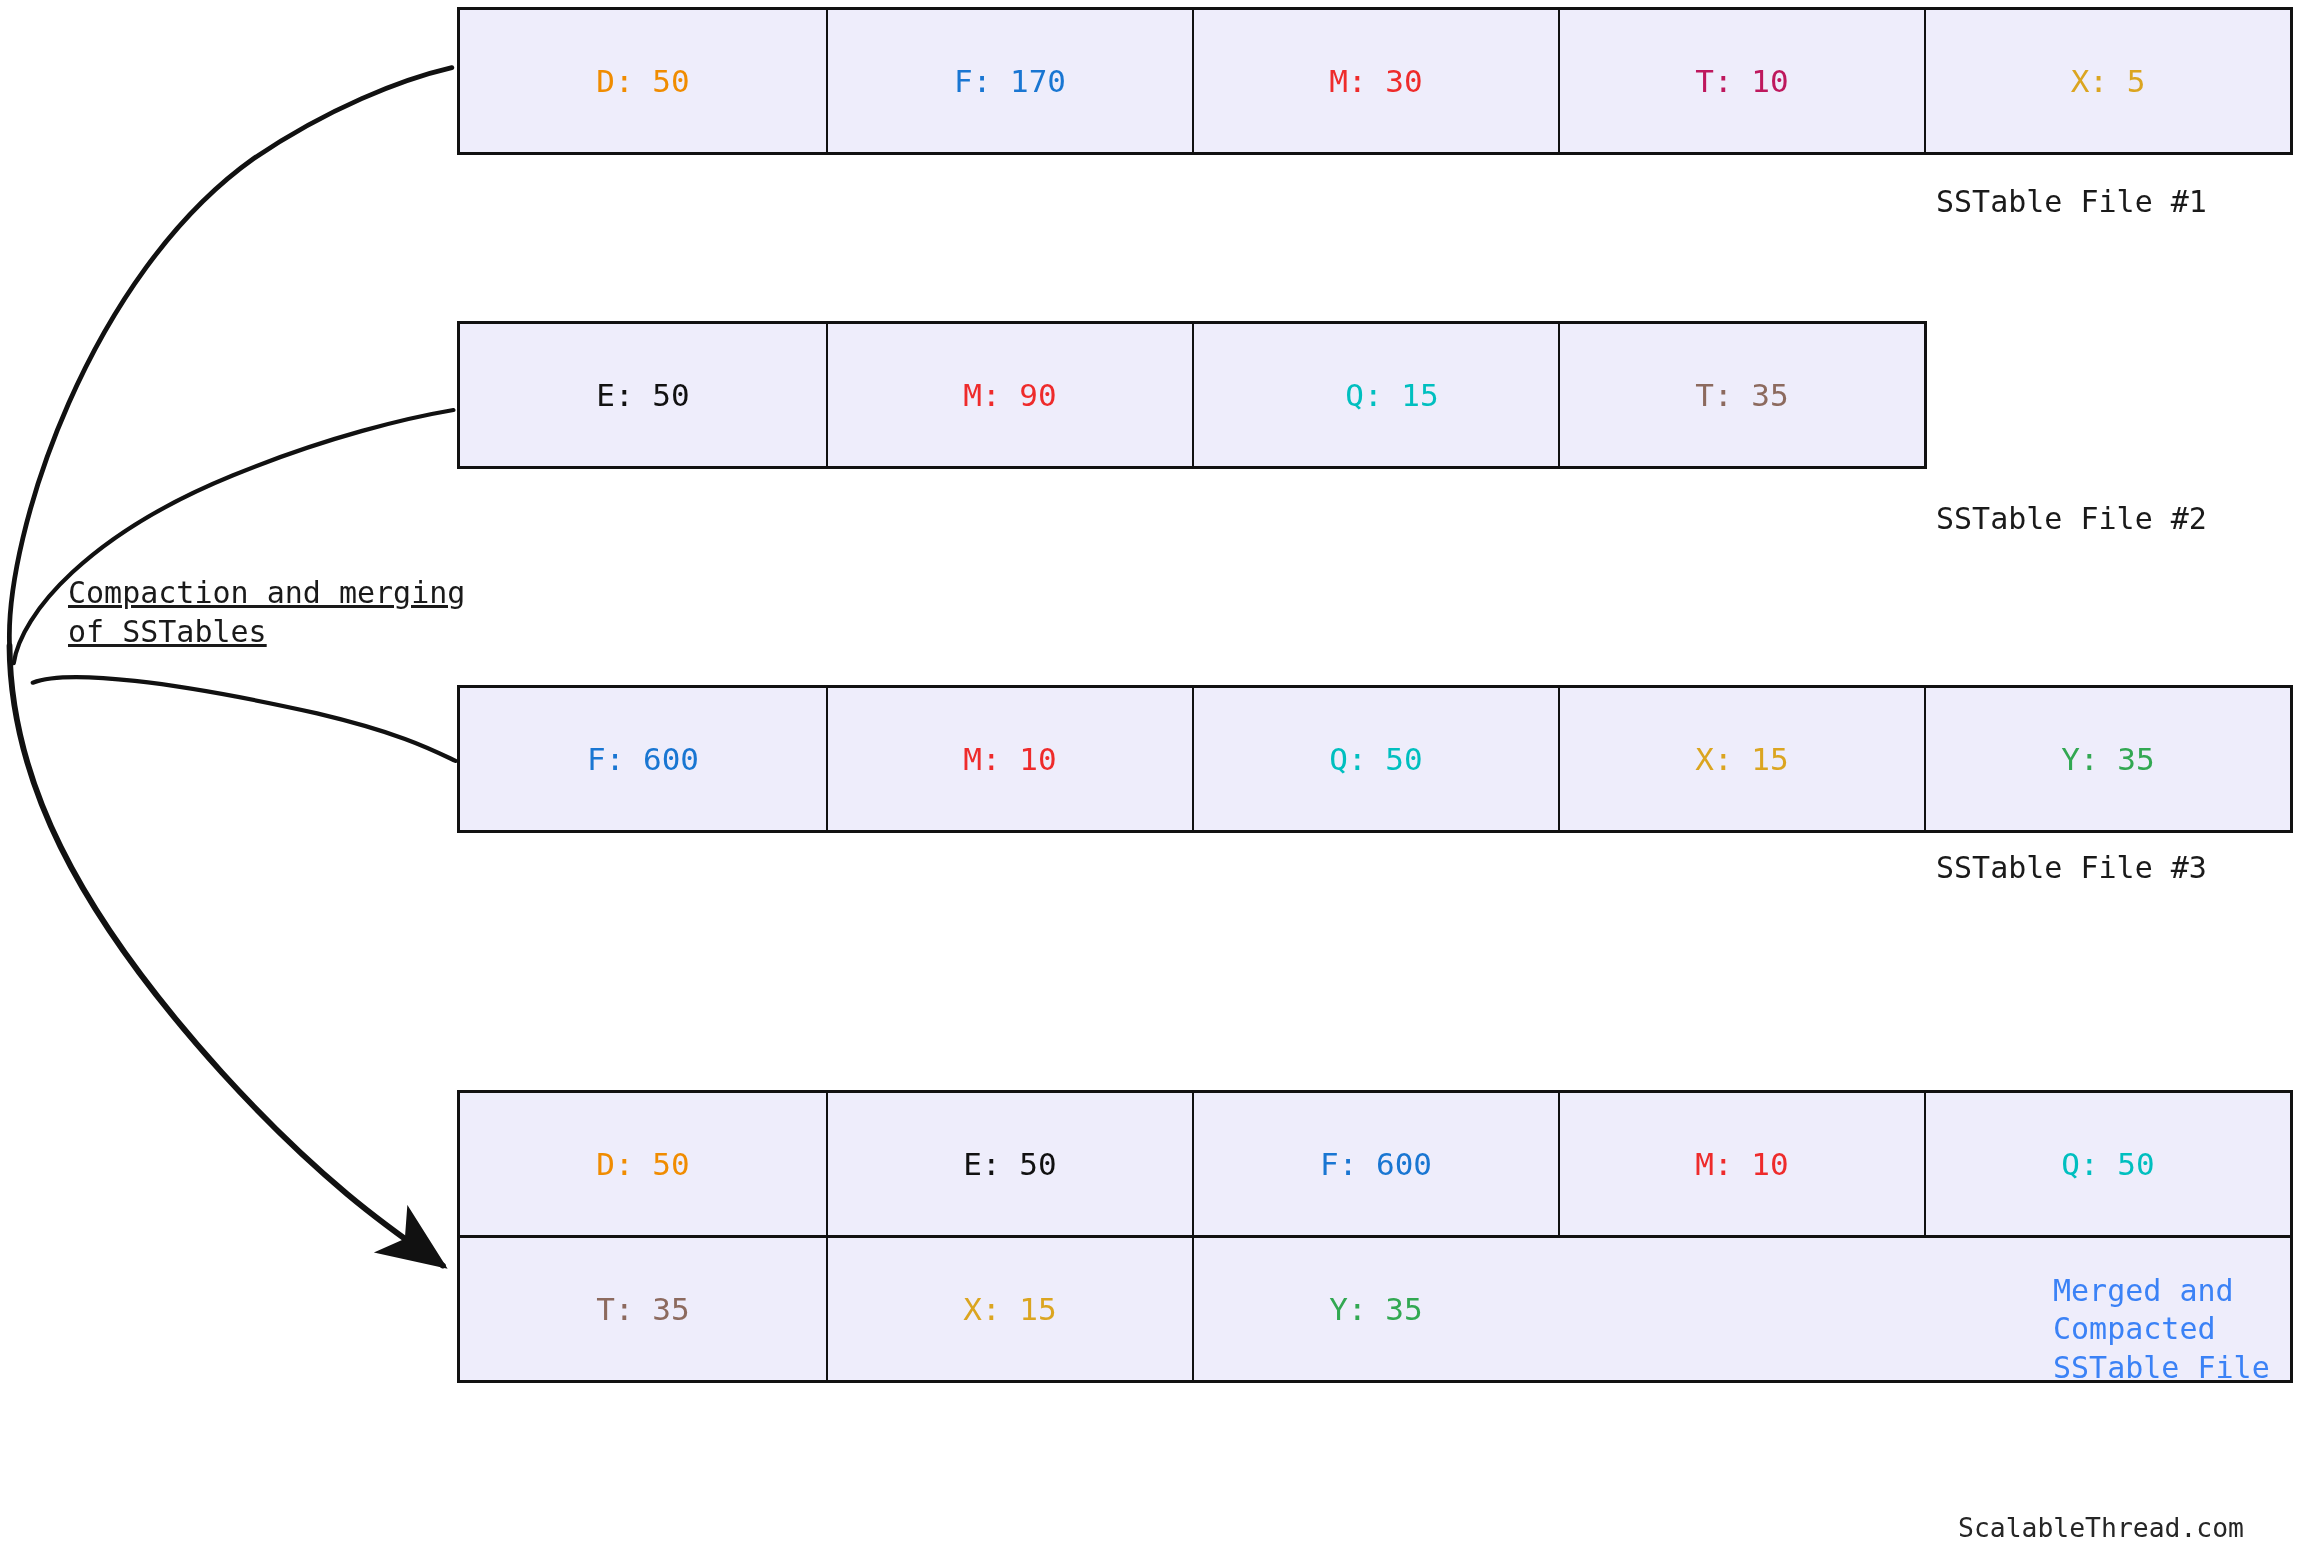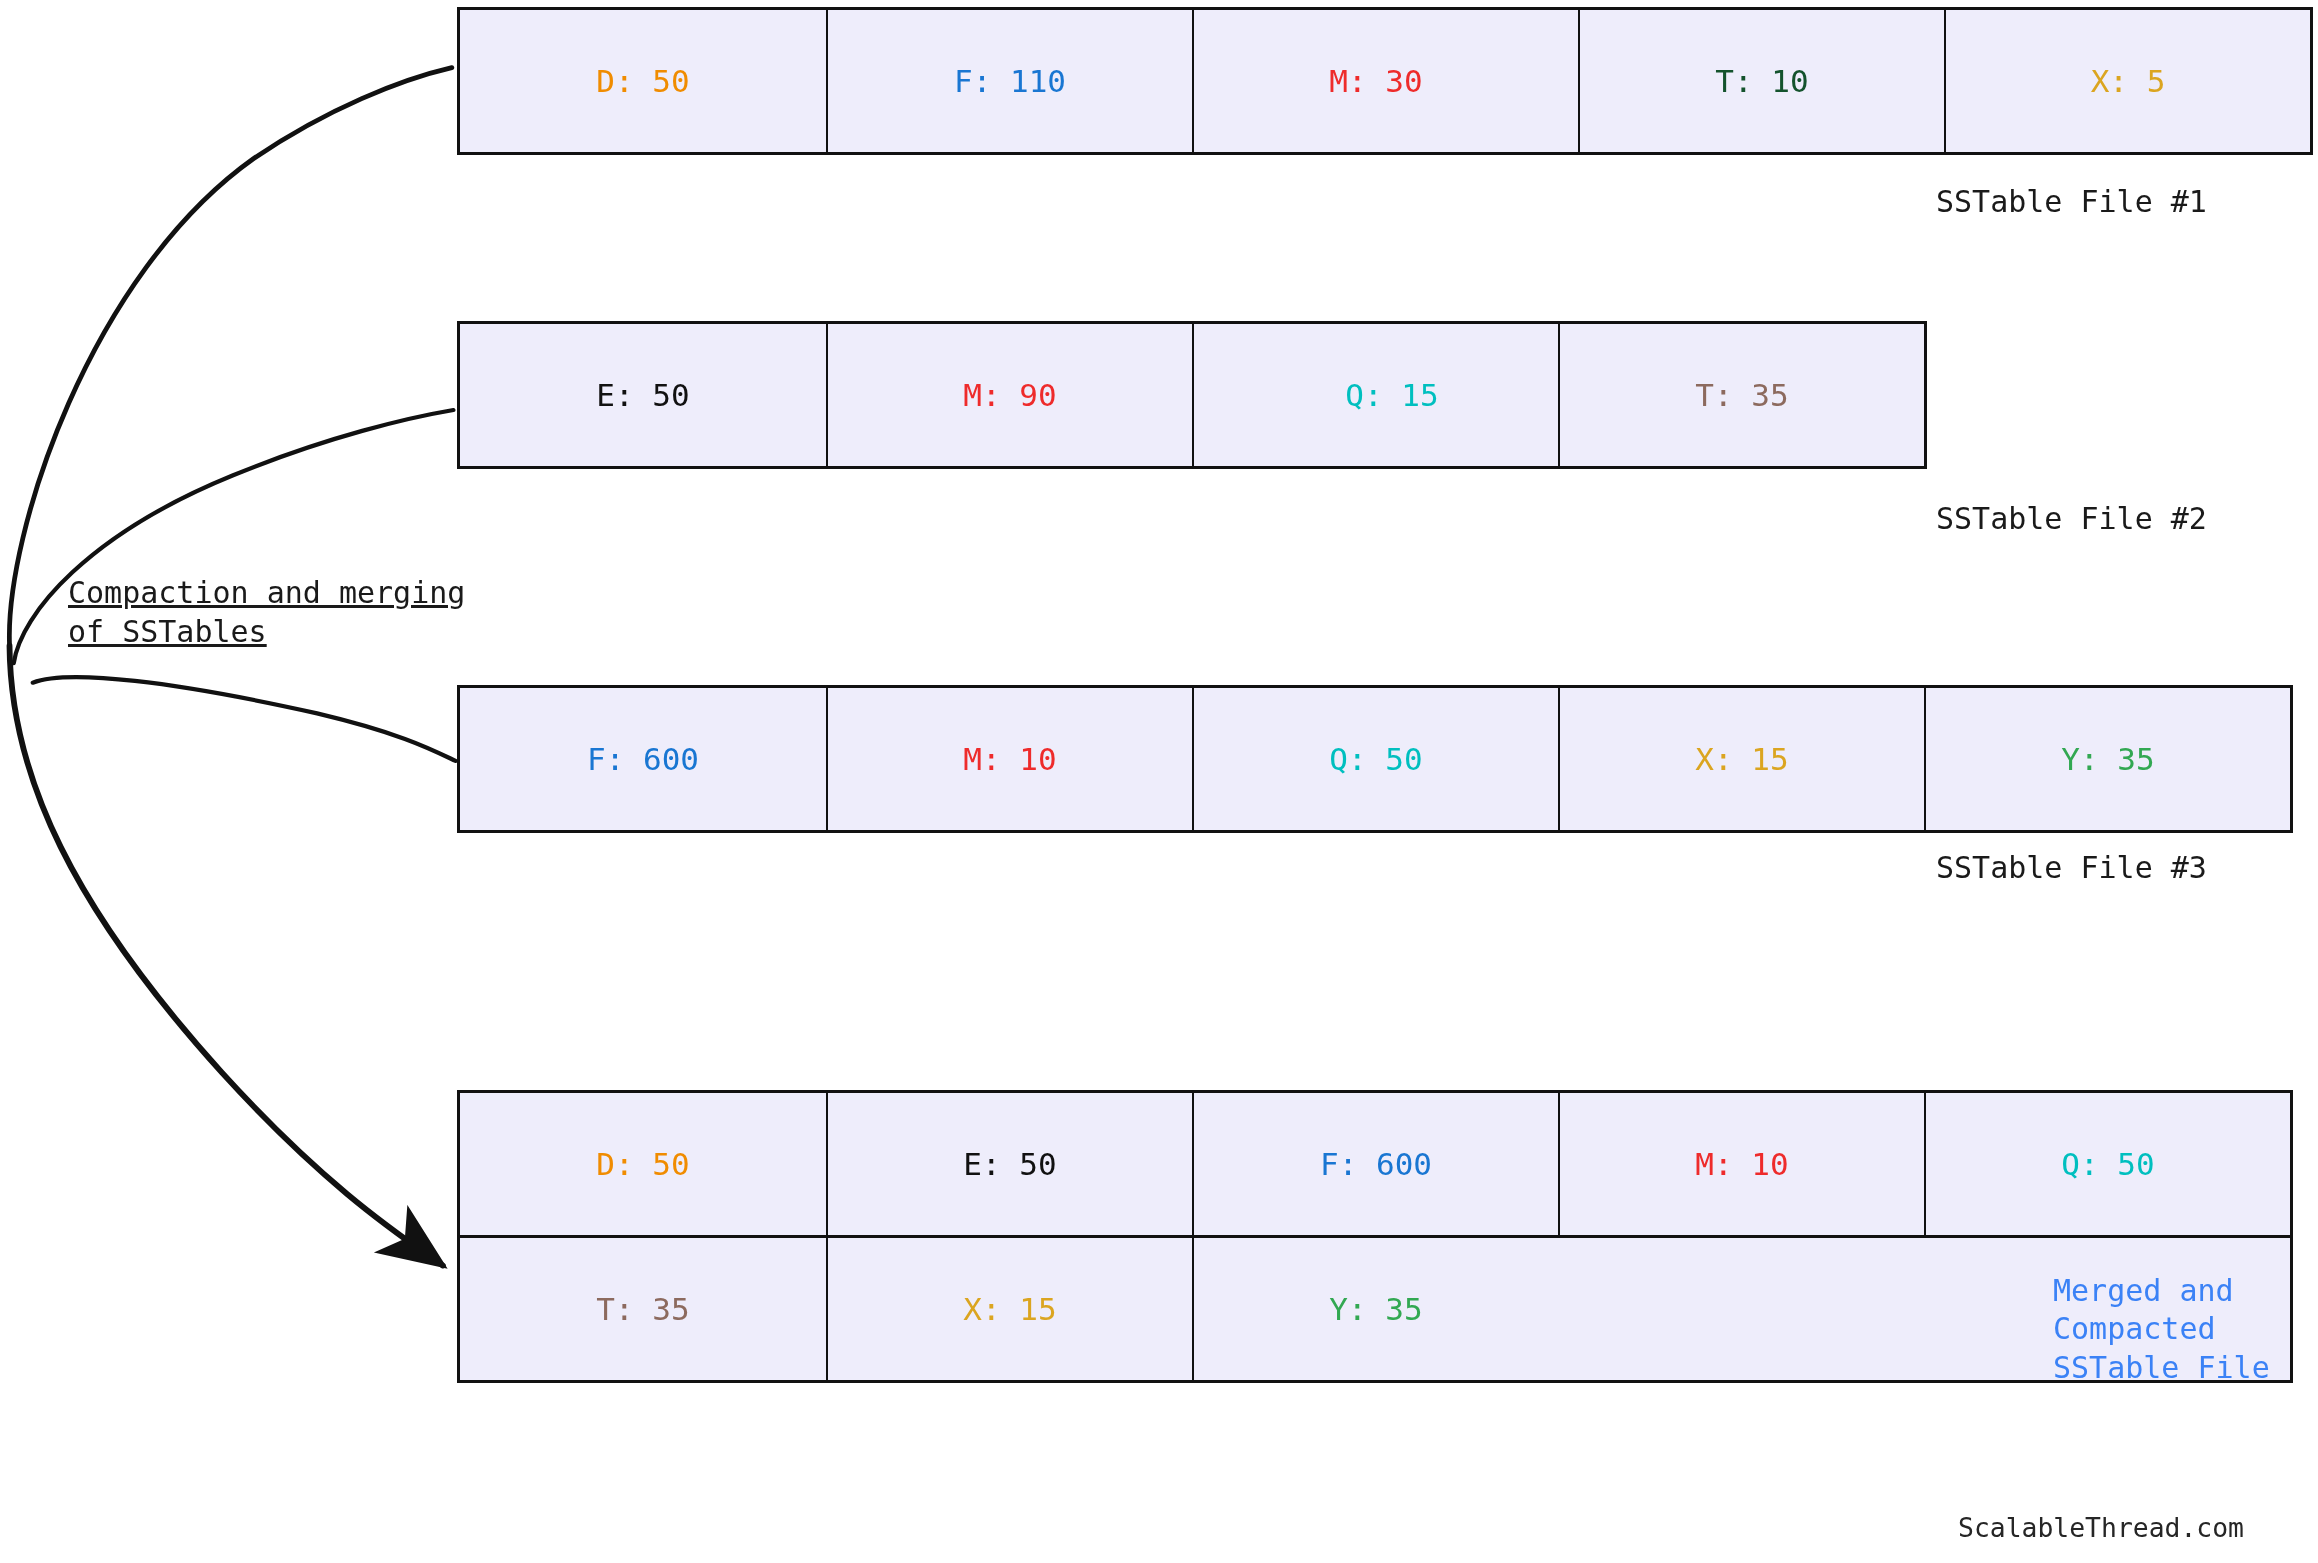--- a/index.html
+++ b/index.html
@@ -110,23 +110,23 @@
     <path d="M 26,1255 C 40,1160 170,1010 440,900 C 620,826 775,790 858,776" fill="none" stroke="#111111" stroke-width="8" stroke-linecap="round"></path>
 
     <path d="M 62,1292 C 130,1266 330,1290 600,1350 C 760,1388 820,1420 862,1440" fill="none" stroke="#111111" stroke-width="8" stroke-linecap="round"></path>
 
     <path d="M 18,1222 C 20,1470 140,1720 420,2030 C 620,2250 760,2340 838,2395" fill="none" stroke="#111111" stroke-width="11" stroke-linecap="round" marker-end="url(#ahead)"></path>
   </svg>
 
   <div class="sstable" style="left:457px; top:6.9px;">
     <div class="sstable-row">
       <div class="cell" style="color:#F08C00;">D: 50</div>
-      <div class="cell" style="color:#1976D2;">F: 110</div>
+      <div class="cell" style="color:#1976D2;">F: 170</div>
       <div class="cell" style="color:#EE2B2B;">M: 30</div>
-      <div class="cell" style="color:#14532d;margin-left:20px;">T: 10</div>
+      <div class="cell" style="color:#be185d;">T: 10</div>
       <div class="cell" style="color:#DBA520;">X: 5</div>
     </div>
   </div>
   <div class="file-label" style="left: 1936px; top: 182px; white-space: pre;">SSTable File #1</div>
 
   <div class="sstable" style="left:457px; top:321px;">
     <div class="sstable-row">
       <div class="cell" style="color:#111111;">E: 50</div>
       <div class="cell" style="color:#EE2B2B;">M: 90</div>
       <div class="cell" style="color:#00BFBF;padding-left:32px;">Q: 15</div>

